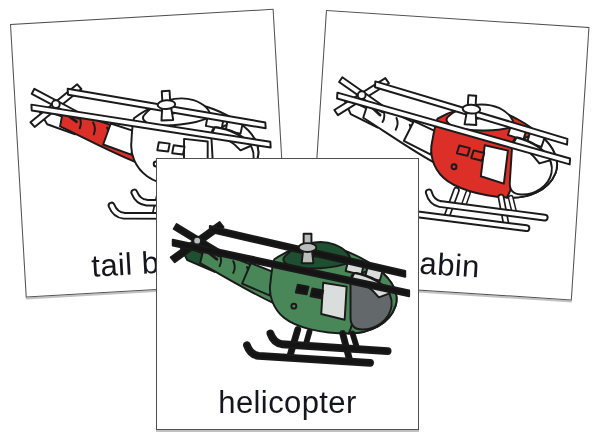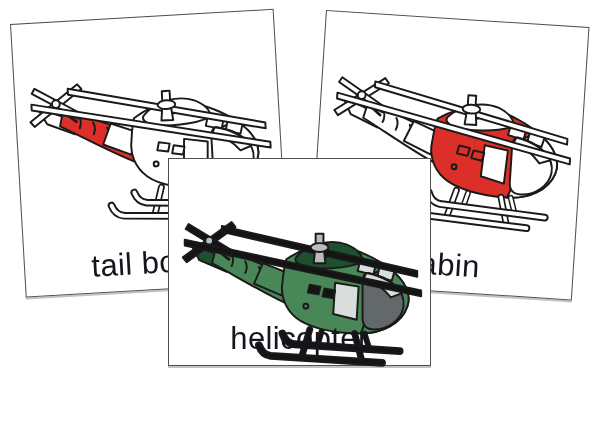--- a/index.html
+++ b/index.html
@@ -9,21 +9,21 @@
     background:var(--background,#fff); overflow:hidden;
     font-family:"Liberation Sans", sans-serif;
   }
   .card {
     position:absolute; width:264px; height:274px; box-sizing:border-box;
     background:#fff; border:1.5px solid var(--card_border,#4f4f4f);
     box-shadow:0 2px 0 rgba(120,120,120,0.45);
   }
   #card-0 { left:10px;  top:24px;  transform:rotate(-3.3deg); transform-origin:0 0; z-index:1; }
   #card-1 { left:326px; top:10px;  transform:rotate(3.7deg);  transform-origin:0 0; z-index:1; }
-  #card-2 { left:168px; top:158px; width:263px; height:208px; z-index:2; }
+  #card-2 { left:156px; top:158px; width:263px; height:272px; z-index:2; }
   .heli { position:absolute; left:4px; top:26px; width:254px; height:auto; }
   .card-label {
     position:absolute; left:0; right:0; bottom:8px; text-align:center;
     font-size:31px; line-height:1.15; letter-spacing:0.4px;
     color:var(--label,#15151d);
   }
   
   .card { --c-boom:#fff; --c-body:#fff; --c-nose:var(--c-body); --c-stab:#fff;
           --c-canopy:#fff; --c-fin:#fff; --c-blade:#fff; --c-mast:#fff;
           --c-glass:#fff; --c-glare:#fff; --c-doorwin:#fff; --c-topwin:#fff;

